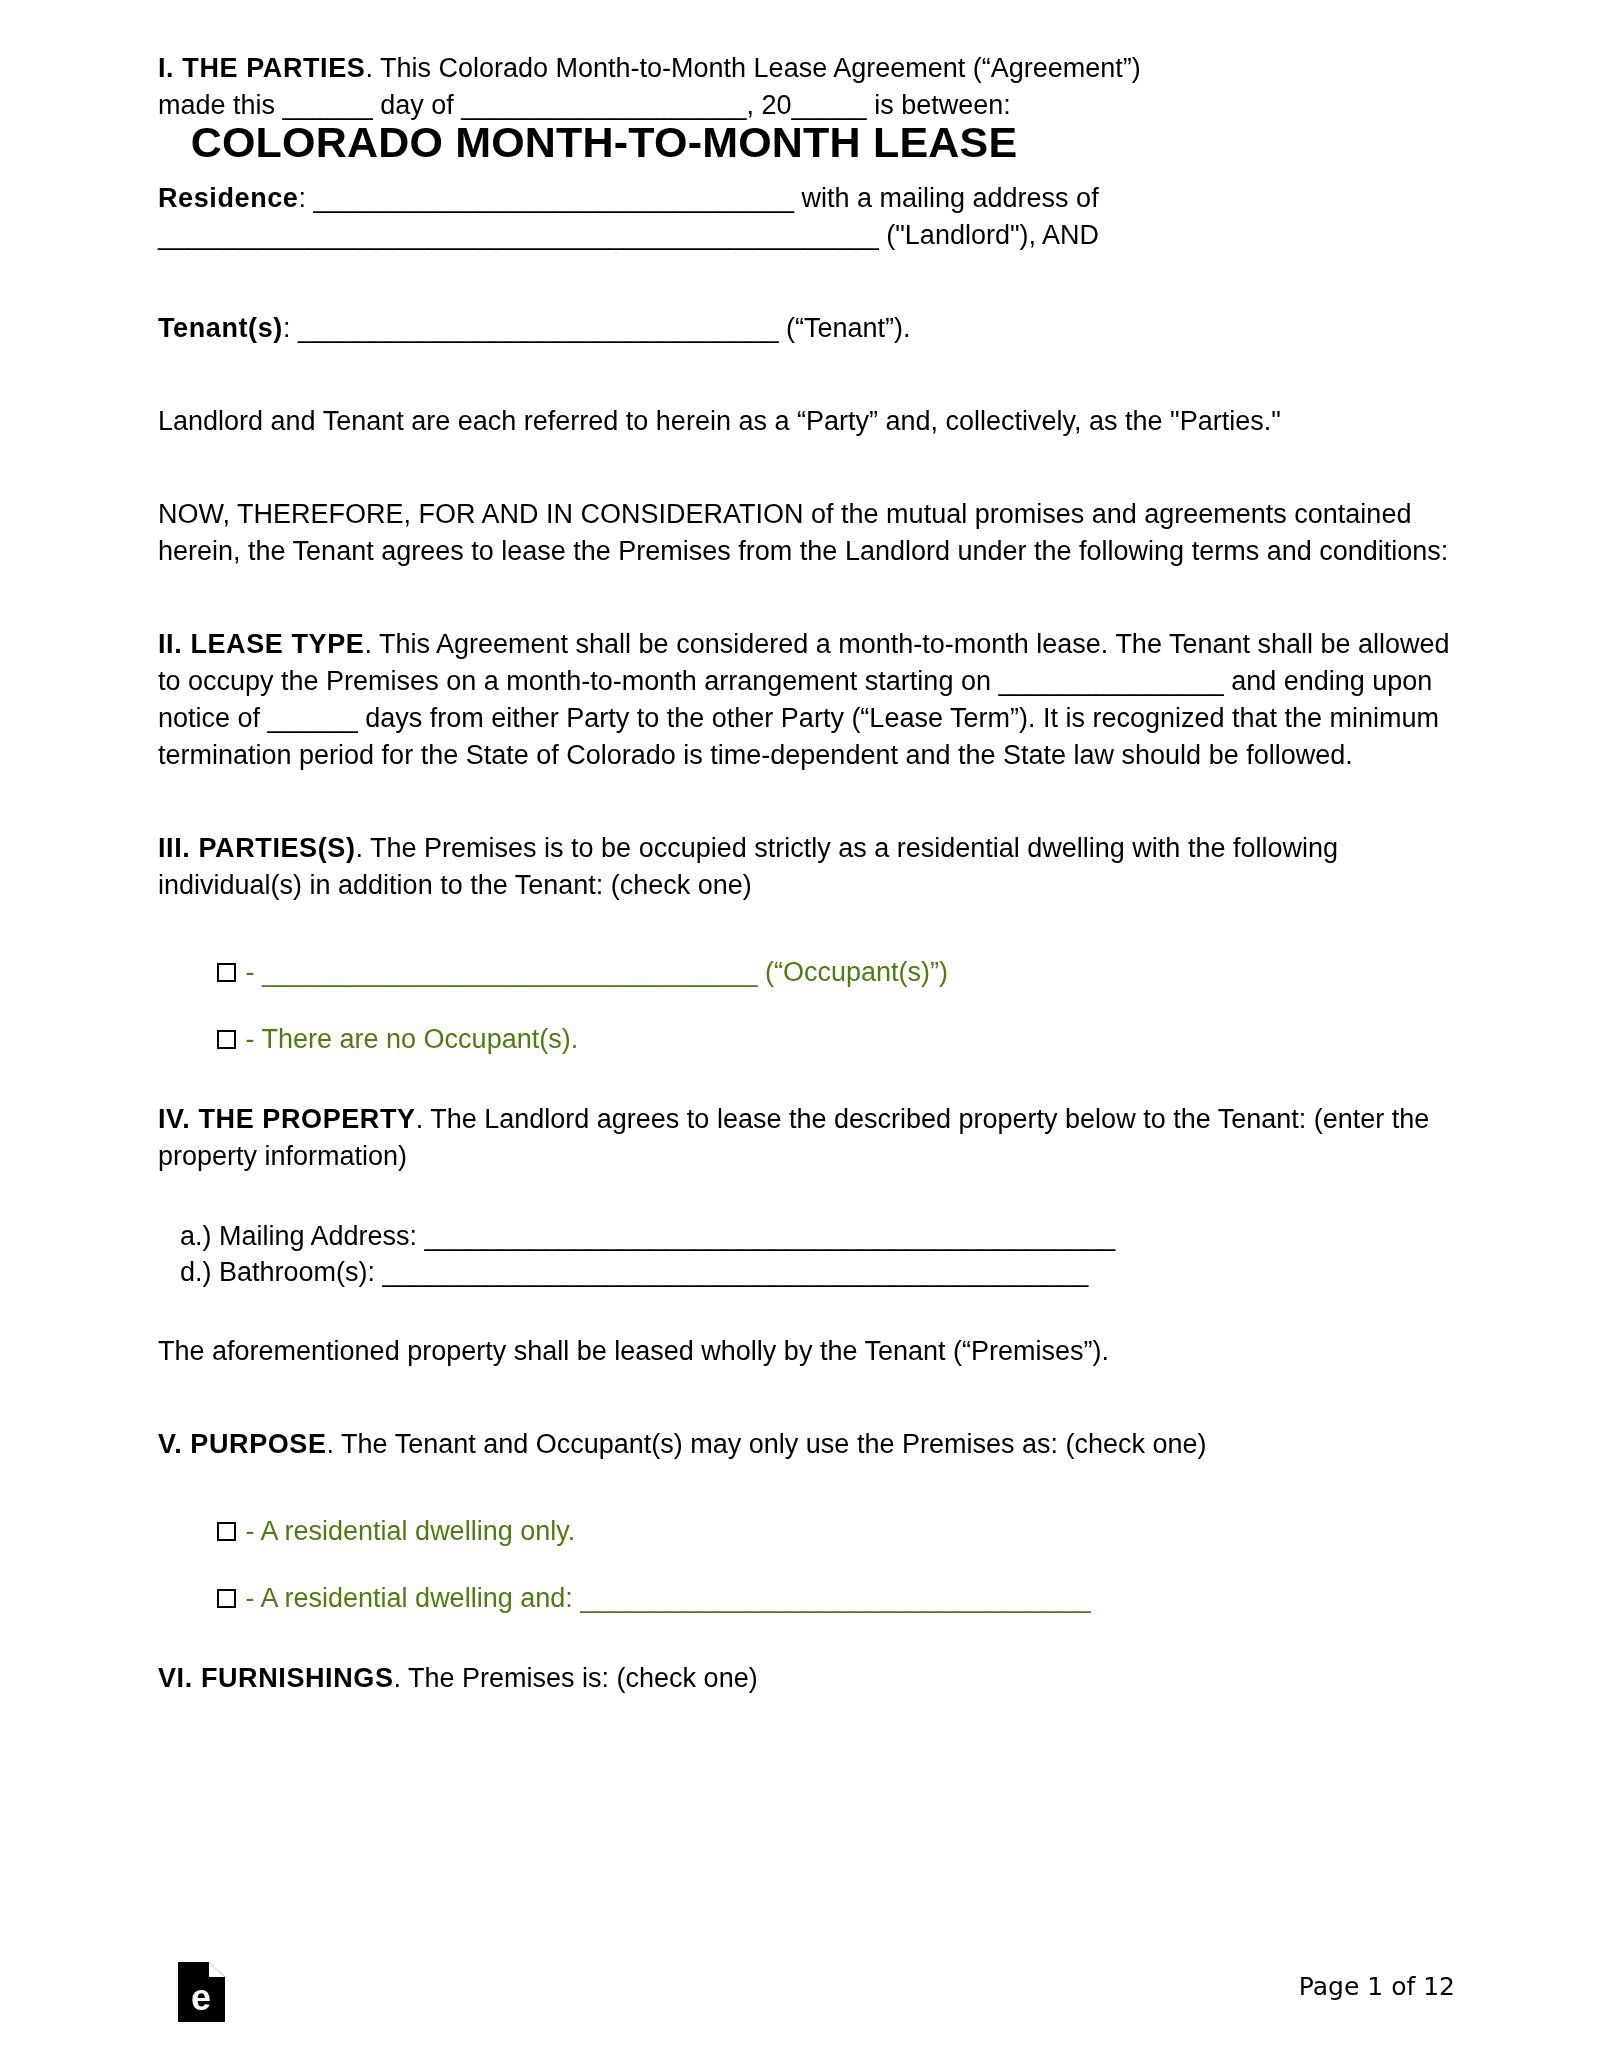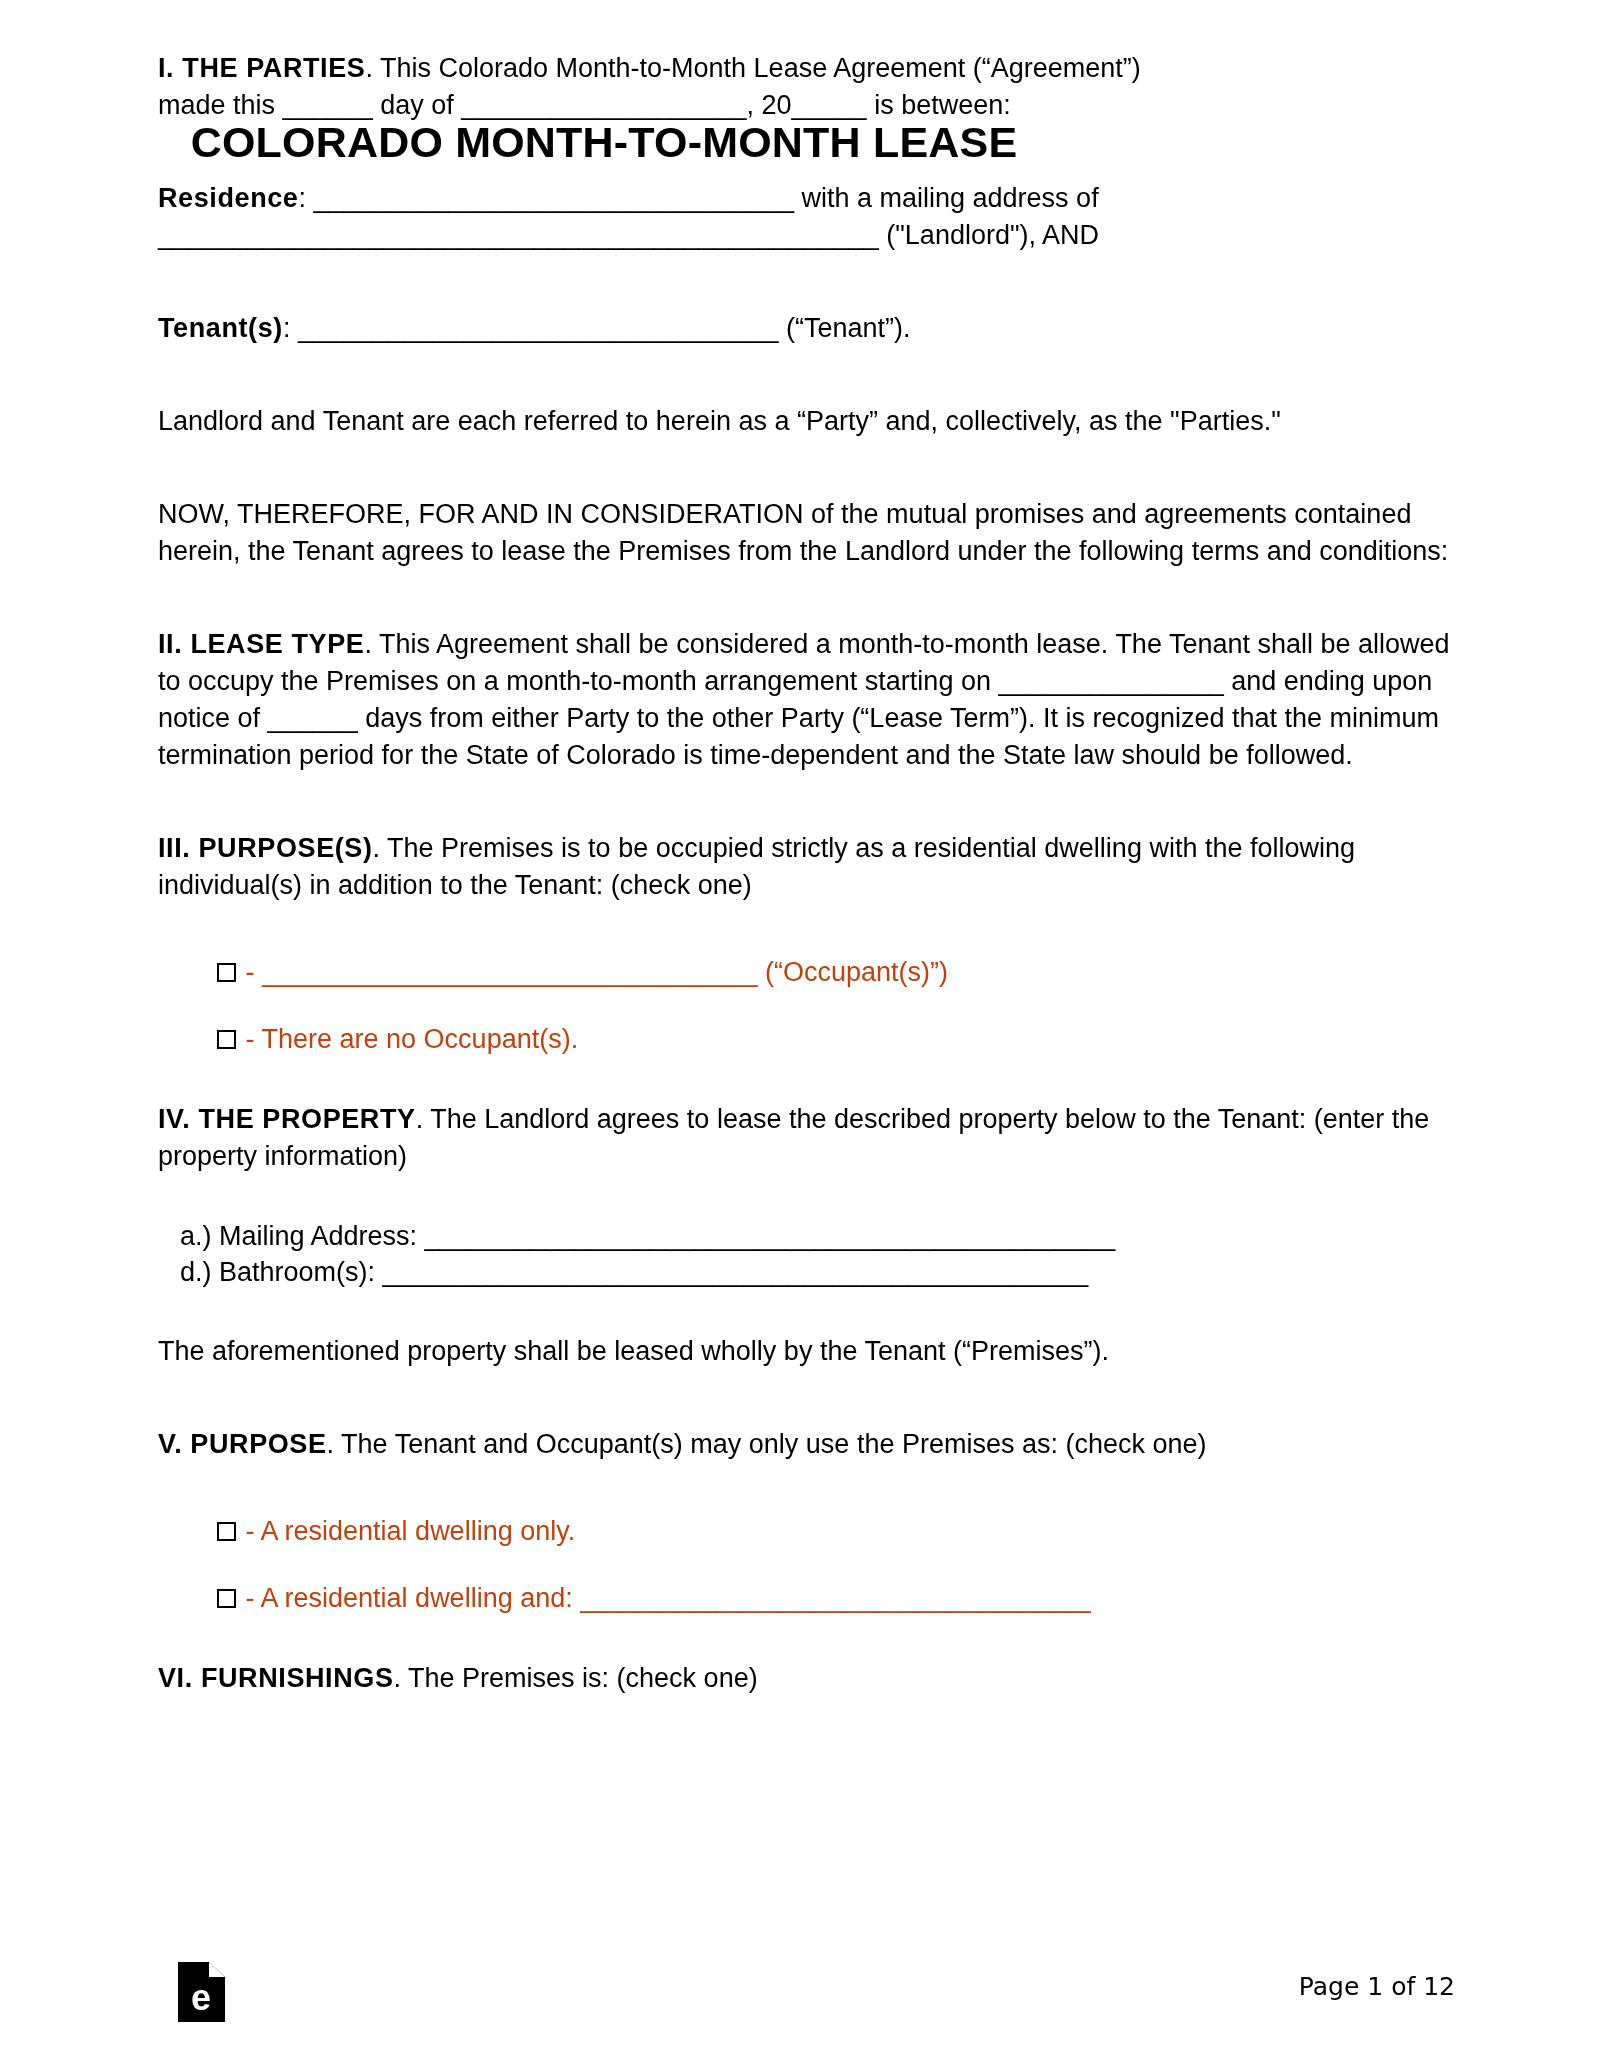--- a/index.html
+++ b/index.html
@@ -47,21 +47,21 @@
     font-weight: bold;
     letter-spacing: 0.6px;
   }
   .gap-lg { height: 37px; }
   .gap-md { height: 30px; }
 
   
   .check-row {
     font-size: 27px;
     line-height: 37px;
-    color: #c2410c;
+    color: #4d7c0f;
     margin: 0;
     padding-left: 72px;
   }
   .cbox {
     display: inline-block;
     width: 19px;
     height: 19px;
     border: 2px solid #000;
     vertical-align: -1px;
     margin-right: 2px;
@@ -138,21 +138,21 @@
     <div class="gap-md"></div>
 
     <p class="para"><span>NOW, THEREFORE, FOR AND IN CONSIDERATION</span><span> of the mutual promises and agreements contained herein, the Tenant agrees to lease the Premises from the Landlord under the following terms and conditions:</span></p>
 
     <div class="gap-md"></div>
 
     <p class="para"><span class="sec-label">II. LEASE TYPE</span><span>. This Agreement shall be considered a month-to-month lease. The Tenant shall be allowed to occupy the Premises on a month-to-month arrangement starting on _______________ and ending upon notice of ______ days from either Party to the other Party (“Lease Term”). It is recognized that the minimum termination period for the State of Colorado is time-dependent and the State law should be followed.</span></p>
 
     <div class="gap-md"></div>
 
-    <p class="para"><span class="sec-label">III. PURPOSE(S)</span><span>. The Premises is to be occupied strictly as a residential dwelling with the following individual(s) in addition to the Tenant: (check one)</span></p>
+    <p class="para"><span class="sec-label">III. PARTIES(S)</span><span>. The Premises is to be occupied strictly as a residential dwelling with the following individual(s) in addition to the Tenant: (check one)</span></p>
 
     <div class="gap-lg"></div>
 
     <p class="check-row"><span class="cbox"></span> <span>- _________________________________ (“Occupant(s)”)</span></p>
 
     <div class="gap-md"></div>
 
     <p class="check-row"><span class="cbox"></span> <span>- There are no Occupant(s).</span></p>
 
     <div class="gap-md"></div>

